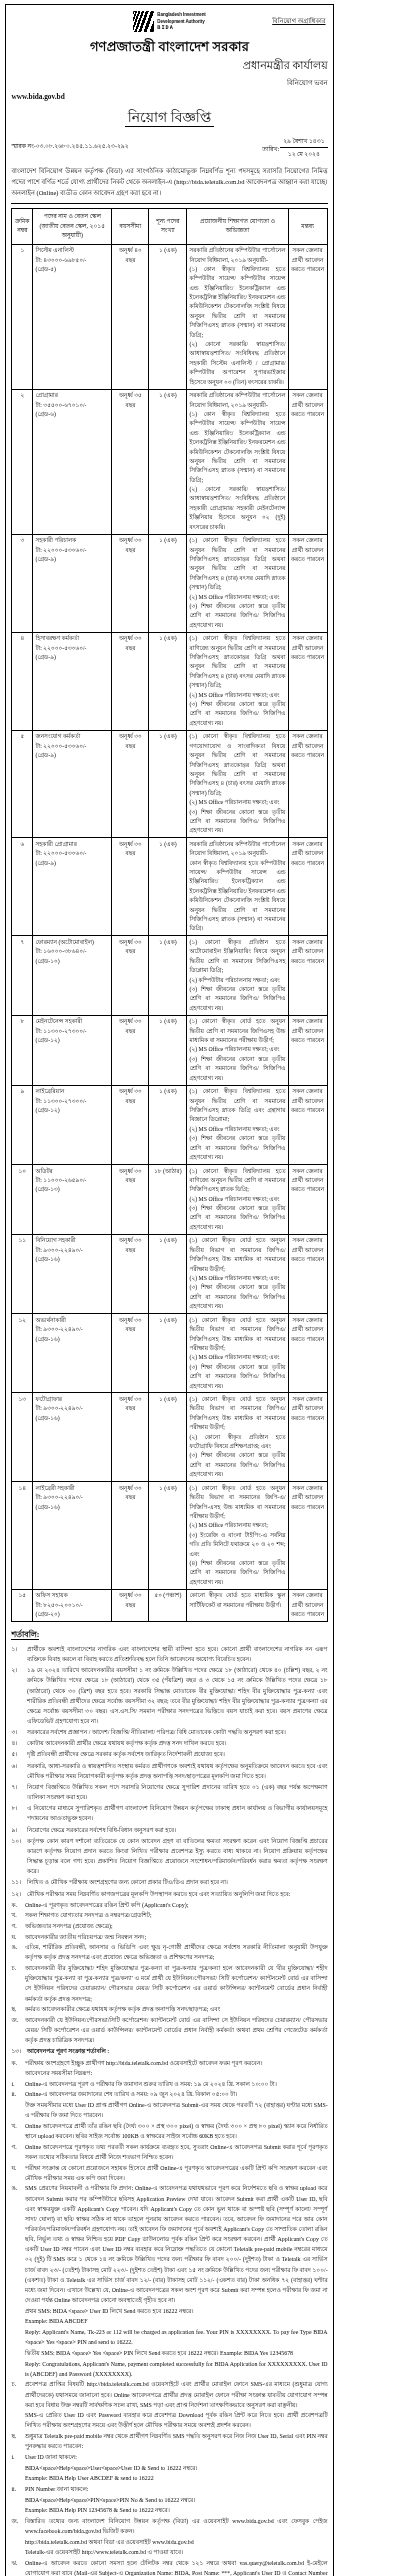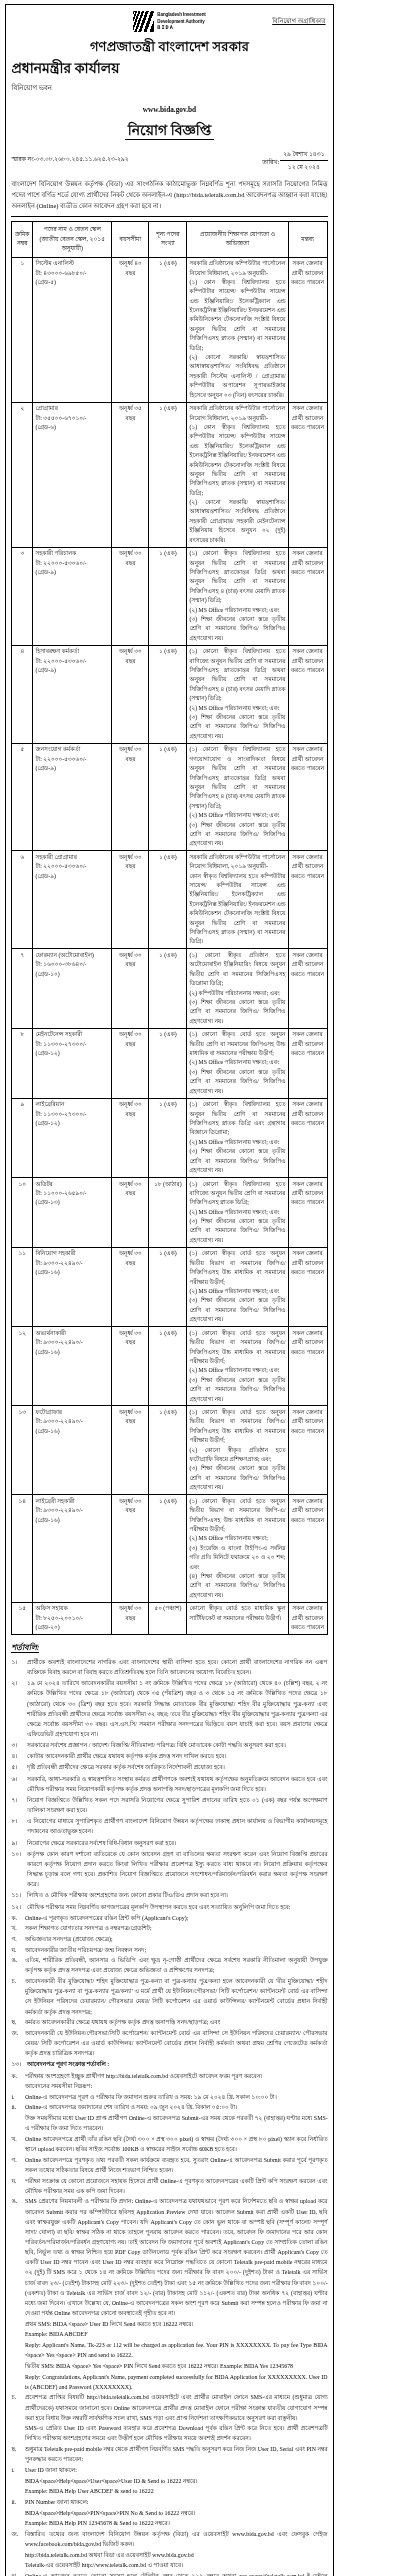--- a/index.html
+++ b/index.html
@@ -69,40 +69,40 @@
 
   .govt-line {
     text-align: center;
     font-size: 13px;
     font-weight: 700;
     letter-spacing: 0.2px;
     margin-top: 1px;
     line-height: 1.25;
   }
   .pmo-line {
-    text-align: left;
-    font-size: 14px;
-    font-weight: 700;
+    text-align: right;
+    font-size: 11px;
+    font-weight: 400;
     margin-top: 1.6px;
   }
   .auth-line {
     text-align: center;
     font-size: 7.9px;
     margin-top: 1.6px;
   }
-  .bhaban-line { text-align:left; font-size: 7px; margin-top: 1px; }
+  .bhaban-line { text-align:right; font-size: 7px; margin-top: 1px; }
   .addr-line  { text-align:center; font-size: 7px; margin-top: 1px; }
   .web-line {
-    text-align:center; font-size: 7.3px; margin-top: 11px;
+    font-size: 7.3px; margin-top: 3px;
     font-family: "Liberation Serif", serif; font-weight:700;
   }
   .notice-title {
     text-align: center;
     font-size: 14px;
-    font-weight: 700;
+    font-weight: 400;
     margin-top: 5.2px;
     margin-bottom: 2.1px;
   }
   .notice-title span {
     border-bottom: 1px solid #000;
     padding: 0 3.1px 0.5px 3.1px;
   }
 
   .memo-row {
     display: flex;
@@ -163,21 +163,20 @@
   .post-name { display:block; }
   .post-pay  { display:block; }
   .post-grade{ display:block; }
   .qline { display:block; }
 
   
   .cond-title {
     font-size: 7.9px;
     font-weight: 700;
     margin: 6.3px 0 2.6px;
-    font-style: italic;
   }
   .cond-title span { border-bottom: 0.8px solid #000; }
 
   ol.cond {
     list-style: none;
     margin: 0; padding: 0;
   }
   ol.cond > li {
     display: flex;
     font-size: 5.9px;

